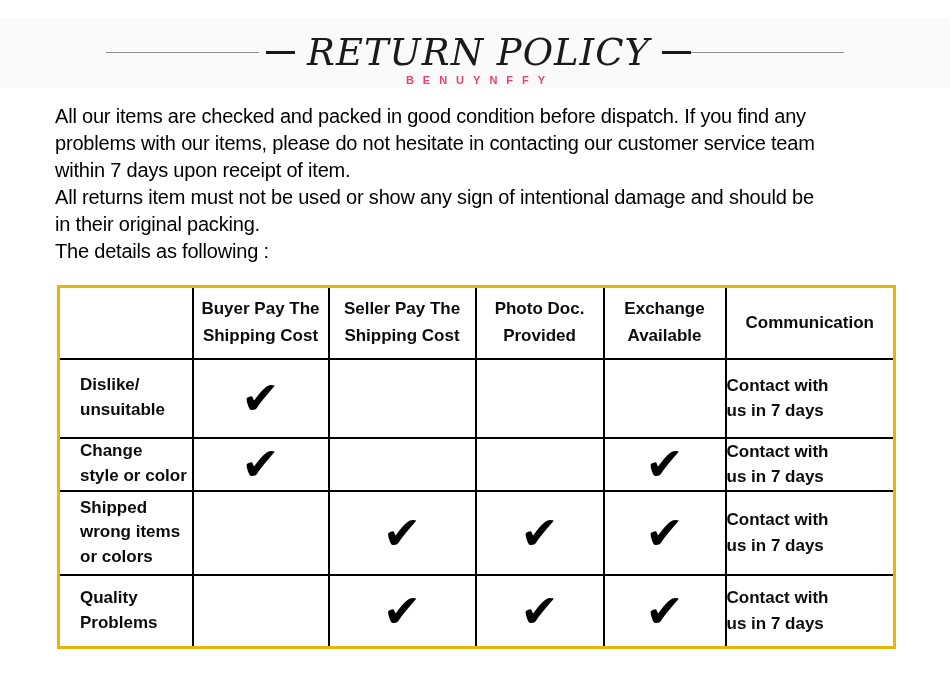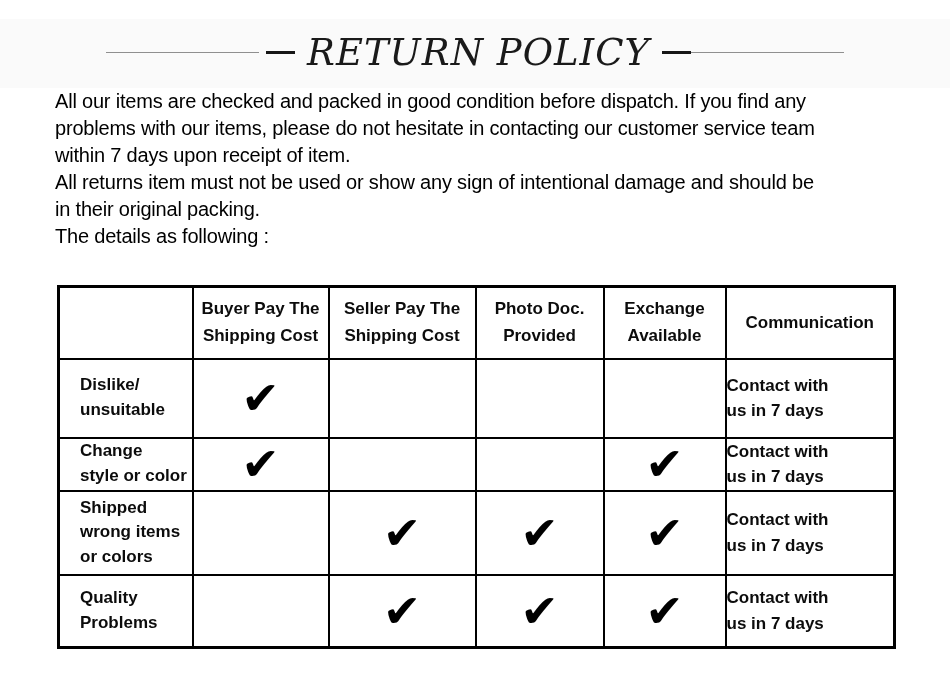--- a/index.html
+++ b/index.html
@@ -55,36 +55,36 @@
     margin-top: 1px;
     padding-left: 10px; 
     font-size: 11px;
     font-weight: bold;
     letter-spacing: 9px;
     color: #ee3d78;
   }
   
   .intro {
     position: absolute;
-    left: 55px; top: 88px;
+    left: 55px; top: 103px;
     width: 870px;
     font-size: 20px;
     line-height: 27px;
     letter-spacing: -0.2px;
     color: #000000;
     white-space: pre-line;
   }
   
   .policy-table {
     position: absolute;
     left: 57px; top: 285px;
     width: 836px;
     border-collapse: collapse;
     table-layout: fixed;
-    border: 3px solid #000000;
+    border: 3px solid #eab308;
   }
   .policy-table th, .policy-table td {
     border: 2px solid #000000;
     font-family: "Liberation Sans", sans-serif;
     color: #0c0c0c;
     vertical-align: middle;
     overflow: hidden;
   }
   .policy-table thead tr { height: 72px; }
   .row-h1 { height: 79px; }
@@ -133,20 +133,21 @@
     <div class="title-row">
       <span class="rule-thin"></span>
       <span class="gap-sm"></span>
       <span class="rule-dash"></span>
       <span class="gap-md"></span>
       <h1 class="page-title">RETURN POLICY</h1>
       <span class="gap-md"></span>
       <span class="rule-dash"></span>
       <span class="rule-thin"></span>
     </div>
+    <div class="brand">BENUYNFFY</div>
   </div>
 
   <p class="intro">All our items are checked and packed in good condition before dispatch. If you find any
 problems with our items, please do not hesitate in contacting our customer service team
 within 7 days upon receipt of item.
 All returns item must not be used or show any sign of intentional damage and should be
 in their original packing.
 The details as following :</p>
 
   <table class="policy-table">

